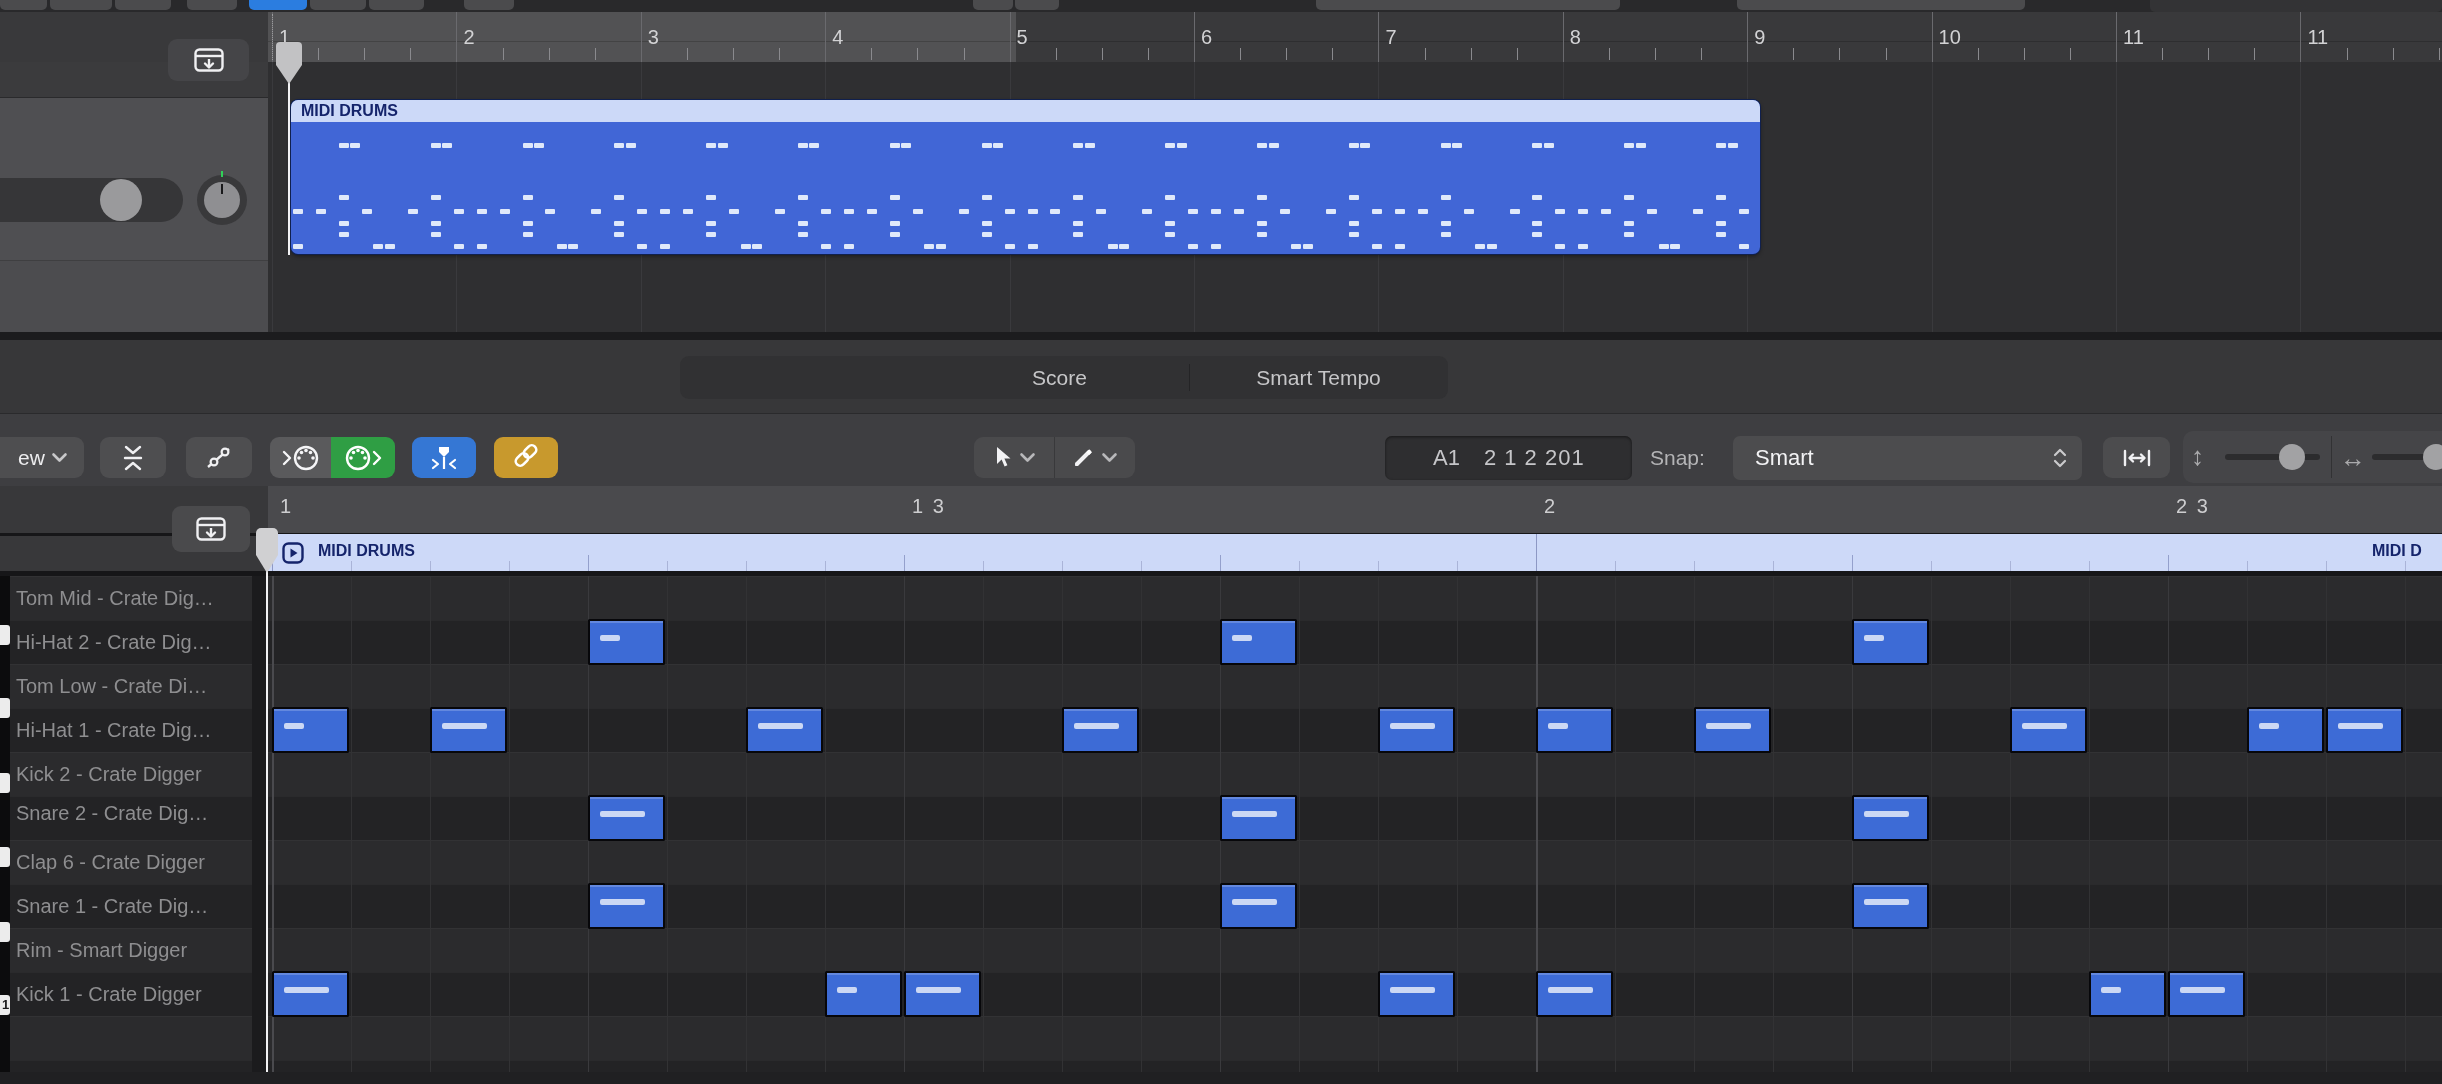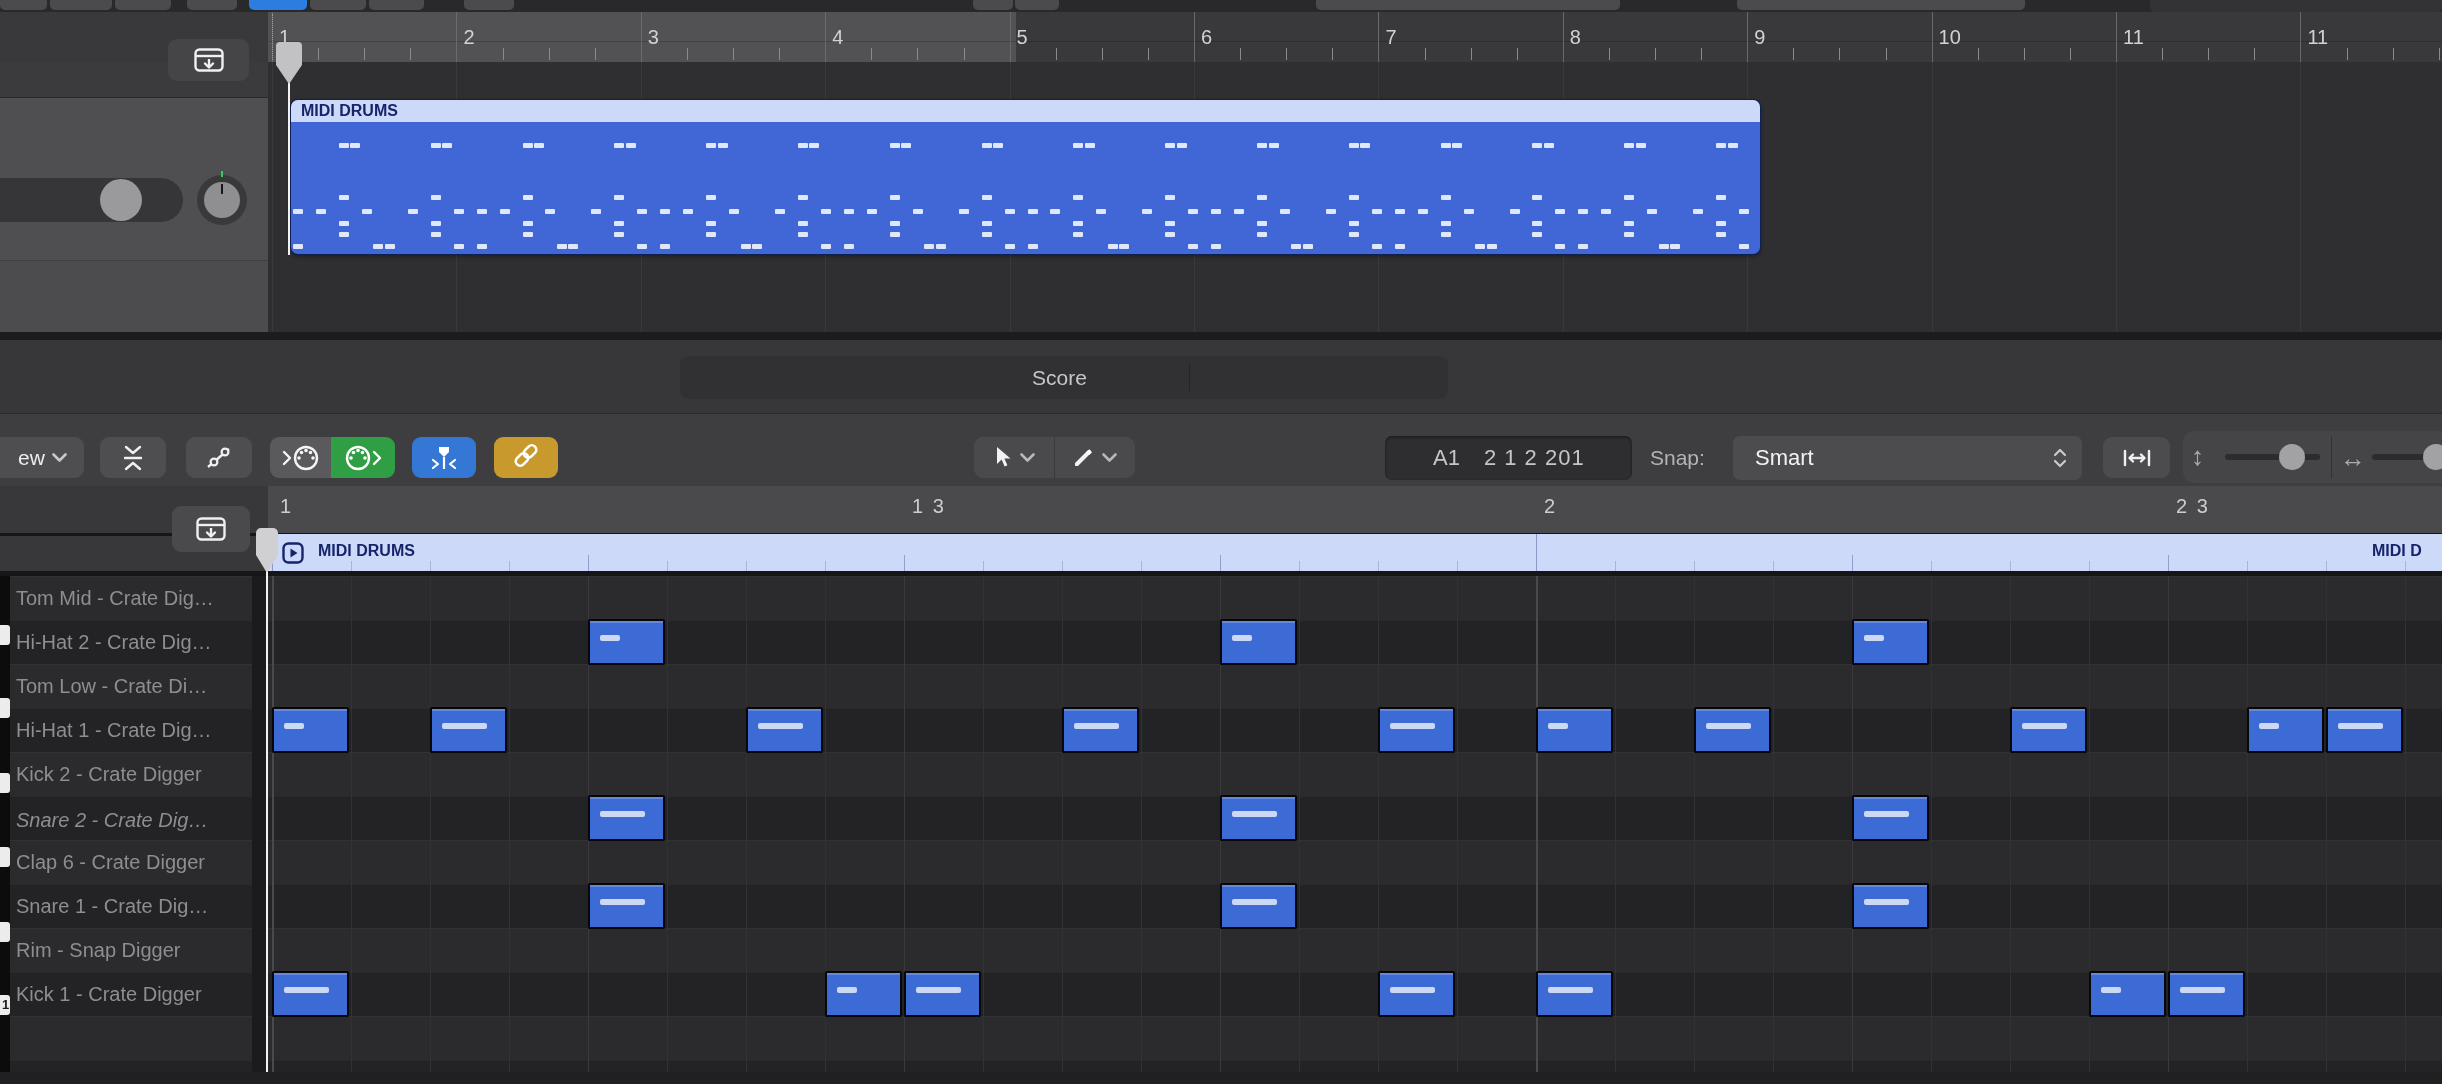--- a/index.html
+++ b/index.html
@@ -304,20 +304,21 @@
       <div class="mini" style="left: 1379px; top: 144px; width: 10px; height: 5px; background: rgb(223, 232, 250);"></div>
       <div class="mini" style="left: 1448px; top: 144px; width: 10px; height: 5px; background: rgb(223, 232, 250);"></div>
     </div>
     <div class="abs" style="left: 288px; top: 42px; width: 2px; height: 213px; background: rgb(242, 242, 244); z-index: 30;"></div>
     <div class="abs" style="left: 276px; top: 42px; width: 26px; height: 42px; background: rgb(194, 194, 196); z-index: 31; clip-path: polygon(0px 0px, 100% 0px, 100% 55%, 50% 100%, 0px 55%); border-radius: 4px;"></div>
     <div class="abs" style="left: 0px; top: 332px; width: 2442px; height: 8px; background: rgb(28, 28, 30);"></div>
     <div class="abs" style="left: 0px; top: 340px; width: 2442px; height: 73px; background: rgb(55, 55, 57);"></div>
     <div class="abs" style="left: 0px; top: 413px; width: 2442px; height: 73px; background: rgb(62, 62, 65); border-top: 1px solid rgb(42, 42, 44);"></div>
     <div class="abs" style="left: 680px; top: 356px; width: 768px; height: 43px; background: rgb(49, 49, 51); border-radius: 9px;">
       <div class="tab" style="left: 250px; width: 259px; background: transparent; color: rgb(198, 198, 200); font-weight: normal;">Score</div>
+      <div class="tab" style="left: 509px; width: 259px; background: transparent; color: rgb(198, 198, 200); font-weight: normal;">Smart Tempo</div>
       <div class="vline" style="left: 509px; top: 8px; height: 27px; background: rgb(36, 36, 38);"></div>
     </div>
     <div class="btn" style="left: -26px; top: 437px; width: 110px; height: 41px; background: rgb(78, 78, 80); border-radius: 9px;">
       <div style="font-size: 21px; color: rgb(236, 236, 238); margin-left: 28px;">ew</div>
       <div class="icon abs" style="position: static;">
         <svg width="17" height="11" viewBox="0 0 17 11">
           <polyline points="2.5,2.5 8.5,8.5 14.5,2.5" fill="none" stroke="#c8c8ca" stroke-width="2.6" stroke-linecap="round" stroke-linejoin="round"></polyline>
         </svg>
       </div>
     </div>
@@ -572,24 +573,24 @@
       <div class="stub" style="top: 197px; height: 20px;"></div>
       <div class="stub" style="top: 271px; height: 20px;"></div>
       <div class="stub" style="top: 346px; height: 20px;"></div>
       <div class="stub" style="top: 419px; height: 20px;"></div>
       <div class="abs" style="left: 2px; top: 421px; font-size: 13px; font-weight: bold; color: rgb(26, 26, 28); z-index: 3;">1</div>
       <div class="lane-label" style="top: 11px;">Tom Mid - Crate Dig…</div>
       <div class="lane-label" style="top: 55px;">Hi-Hat 2 - Crate Dig…</div>
       <div class="lane-label" style="top: 99px;">Tom Low - Crate Di…</div>
       <div class="lane-label" style="top: 143px;">Hi-Hat 1 - Crate Dig…</div>
       <div class="lane-label" style="top: 187px;">Kick 2 - Crate Digger</div>
-      <div class="lane-label" style="top: 233px; font-style: italic;">Snare 2 - Crate Dig…</div>
+      <div class="lane-label" style="top: 226px;">Snare 2 - Crate Dig…</div>
       <div class="lane-label" style="top: 275px;">Clap 6 - Crate Digger</div>
       <div class="lane-label" style="top: 319px;">Snare 1 - Crate Dig…</div>
-      <div class="lane-label" style="top: 363px;">Rim - Snap Digger</div>
+      <div class="lane-label" style="top: 363px;">Rim - Smart Digger</div>
       <div class="lane-label" style="top: 407px;">Kick 1 - Crate Digger</div>
       <div class="abs" style="left: 252px; top: 0px; width: 16px; height: 100%; background: rgb(27, 27, 29);"></div>
       <div class="note" style="left: 588px; top: 43px; width: 77px; height: 46px; background: rgb(61, 107, 214); z-index: 4;">
         <div class="vel" style="left: 10px; top: 14px; width: 20px; background: rgb(204, 216, 244);"></div>
       </div>
       <div class="note" style="left: 1220px; top: 43px; width: 77px; height: 46px; background: rgb(61, 107, 214); z-index: 4;">
         <div class="vel" style="left: 10px; top: 14px; width: 20px; background: rgb(204, 216, 244);"></div>
       </div>
       <div class="note" style="left: 1852px; top: 43px; width: 77px; height: 46px; background: rgb(61, 107, 214); z-index: 4;">
         <div class="vel" style="left: 10px; top: 14px; width: 20px; background: rgb(204, 216, 244);"></div>

